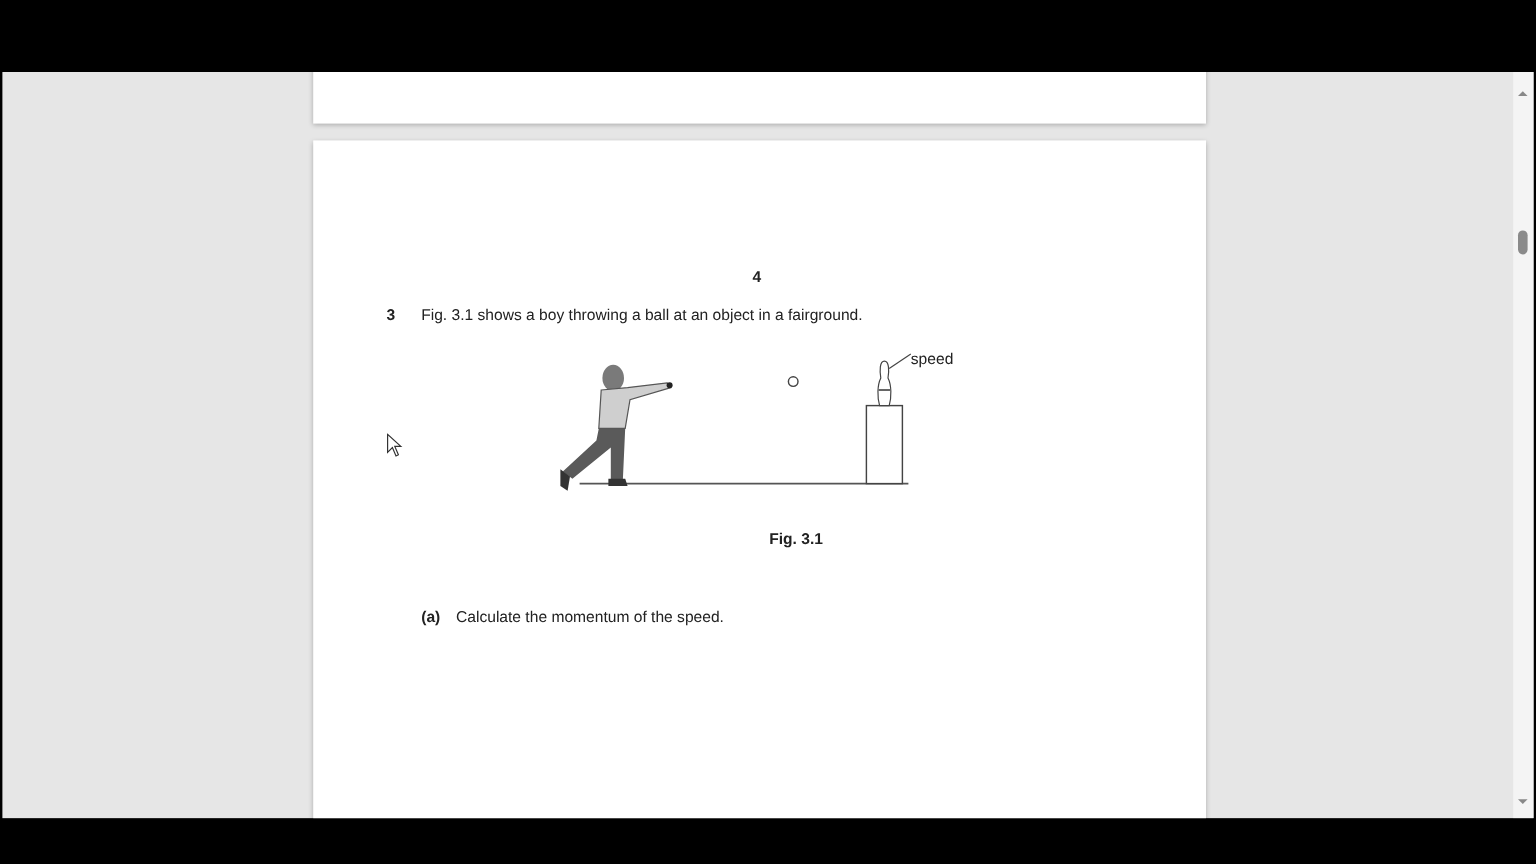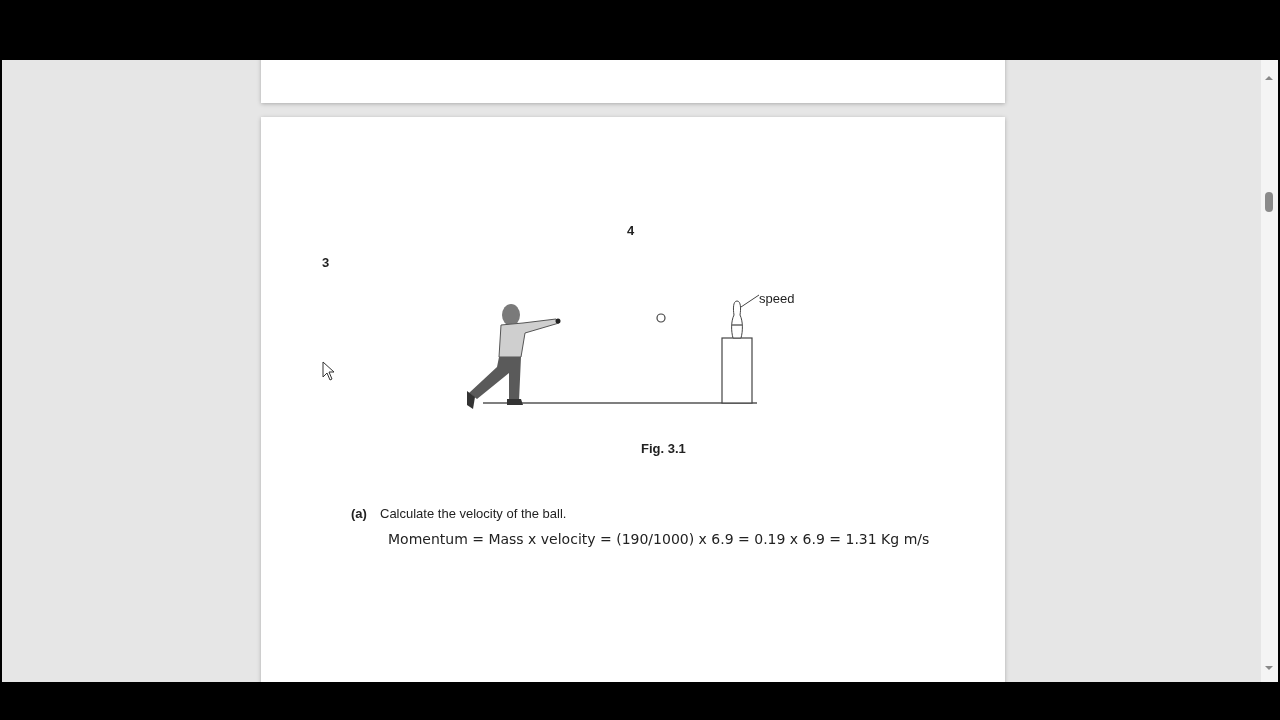--- a/index.html
+++ b/index.html
@@ -23,20 +23,21 @@
 <body>
 
 <div class="blackbar" style="top:0;height:60px;"></div>
 
 <div class="viewer">
   <div class="page page-prev"></div>
 
   <div class="page page-cur">
     <div class="txt bold" style="left:366px;top:106px;">4</div>
     <div class="txt bold" style="left:61px;top:138px;">3</div>
+    <div class="txt" style="left:90px;top:138px;">Fig. 3.1 shows a boy throwing a ball at an object in a fairground.</div>
 
     <svg style="position:absolute;left:200px;top:168px;" width="340" height="136" viewBox="0 0 340 136">
 
       <line x1="22" y1="118" x2="296" y2="118" stroke="#555" stroke-width="1.5"></line>
 
       <g>
         <ellipse cx="50" cy="30" rx="9" ry="11" fill="#7a7a7a"></ellipse>
         <path d="M40 40 L62 38 L95 34 L98 38 L64 48 L60 72 L38 72 Z" fill="#cfcfcf" stroke="#555" stroke-width="1"></path>
         <path d="M38 72 L60 72 L58 116 L48 116 L48 88 L16 114 L8 108 L36 82 Z" fill="#5a5a5a"></path>
         <path d="M6 106 L14 112 L12 124 L6 120 Z" fill="#333"></path>
@@ -51,22 +52,21 @@
       <path d="M276 16 C272 16 272 24 273 30 C270 36 270 46 272 53 L280 53 C282 46 282 36 279 30 C280 24 280 16 276 16 Z" fill="#fff" stroke="#444" stroke-width="1"></path>
       <line x1="271" y1="40" x2="281" y2="40" stroke="#666" stroke-width="1.5"></line>
 
       <path d="M280 22 L298 10" stroke="#444" stroke-width="1" fill="none"></path>
     </svg>
     <div class="txt" style="left:498px;top:174px;">speed</div>
     <div class="txt bold" style="left:348px;top:324px;padding-left:32px;">Fig. 3.1</div>
 
 
     <div class="txt bold" style="left:90px;top:389px;">(a)</div>
-    <div class="txt" style="left:119px;top:389px;">Calculate the velocity of the ball.</div>
-    <div class="txt hand" style="left:127px;top:414px;">Momentum = Mass x velocity = (190/1000) x 6.9 = 0.19 x 6.9 = 1.31 Kg m/s</div>
+    <div class="txt" style="left:119px;top:389px;">Calculate the momentum of the speed.</div>
 
   </div>
 
   <div class="scrollbar">
     <div class="scroll-up"></div>
     <div class="scroll-thumb"></div>
     <div class="scroll-down"></div>
   </div>
 </div>
 

